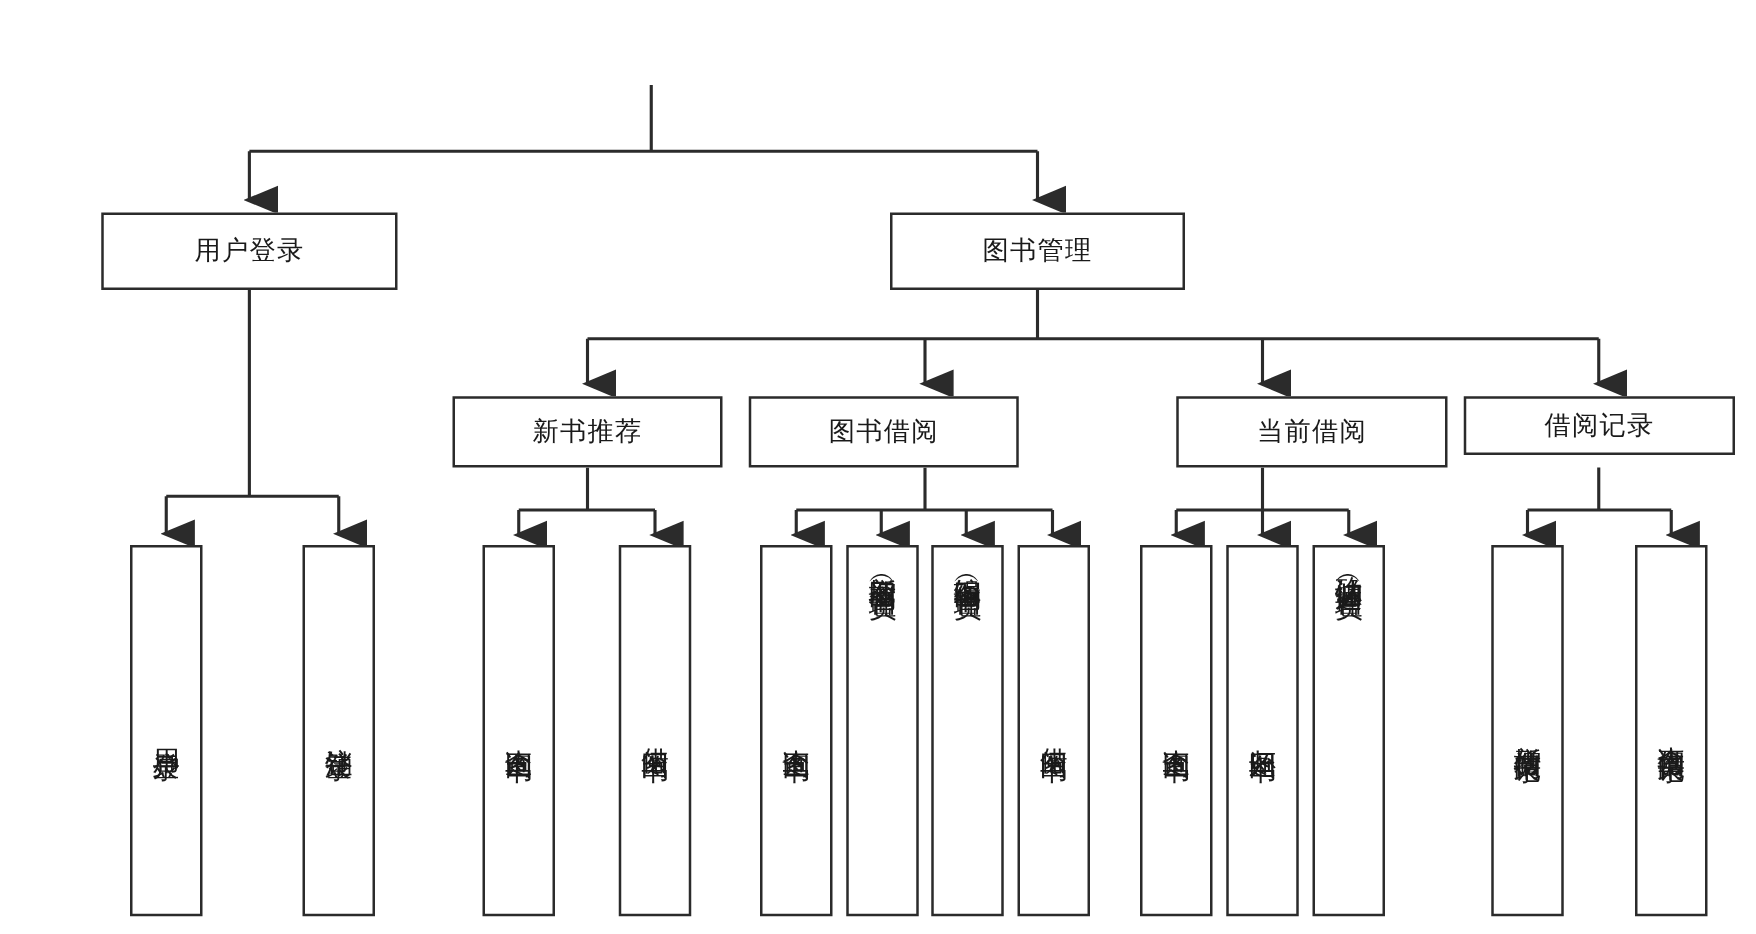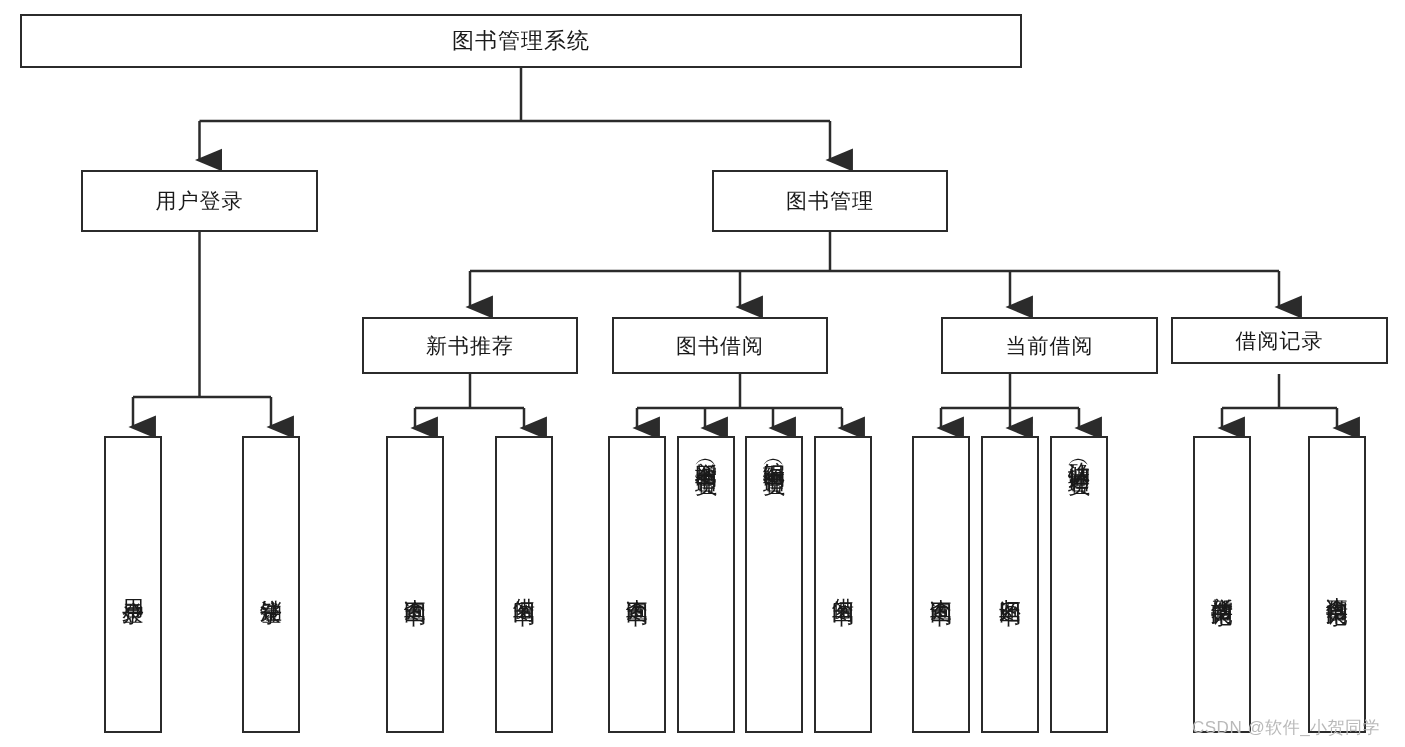--- a/index.html
+++ b/index.html
@@ -124,35 +124,32 @@
       <path d="M 1010 408 L 1010 428" marker-end="url(#arrow)"></path>
       <path d="M 1079 408 L 1079 428" marker-end="url(#arrow)"></path>
 
       <path d="M 1279 374 L 1279 408"></path>
       <path d="M 1222 408 L 1337 408"></path>
       <path d="M 1222 408 L 1222 428" marker-end="url(#arrow)"></path>
       <path d="M 1337 408 L 1337 428" marker-end="url(#arrow)"></path>
     </g>
   </svg>
 
-  <div class="node h root" style="left:20px; top:14px; width:1002px; height:54px;">
-    <span class="lbl">图书管理系统</span>
-  </div>
 
   <div class="node h" style="left:81px; top:170px; width:237px; height:62px;">
     <span class="lbl">用户登录</span>
   </div>
   <div class="node h" style="left:362px; top:317px; width:216px; height:57px;">
     <span class="lbl">新书推荐</span>
   </div>
 
   <div class="node h" style="left:712px; top:170px; width:236px; height:62px;">
     <span class="lbl">图书管理</span>
   </div>
-  <div class="node h" style="left:612px; top:317px; width:216px; height:57px;">
+  <div class="node h" style="left:599px; top:317px; width:216px; height:57px;">
     <span class="lbl">图书借阅</span>
   </div>
   <div class="node h" style="left:901px; top:317px; width:217px; height:57px;margin-left:40px;">
     <span class="lbl">当前借阅</span>
   </div>
   <div class="node h" style="left:1171px; top:317px; width:217px; height:47px;">
     <span class="lbl">借阅记录</span>
   </div>
 
   <div class="node v centered" style="left:104px; top:436px; width:58px; height:297px;">
@@ -192,15 +189,14 @@
     <span class="lbl">确认归还（管理员）</span>
   </div>
 
   <div class="node v centered" style="left:1193px; top:436px; width:58px; height:297px;">
     <span class="lbl">新增借阅记录</span>
   </div>
   <div class="node v centered" style="left:1308px; top:436px; width:58px; height:297px;">
     <span class="lbl">查询借阅记录</span>
   </div>
 
-  <div class="watermark" style="left:1192px; top:716px;">CSDN @软件_小贺同学</div>
 
 </div>
 
 </body></html>

